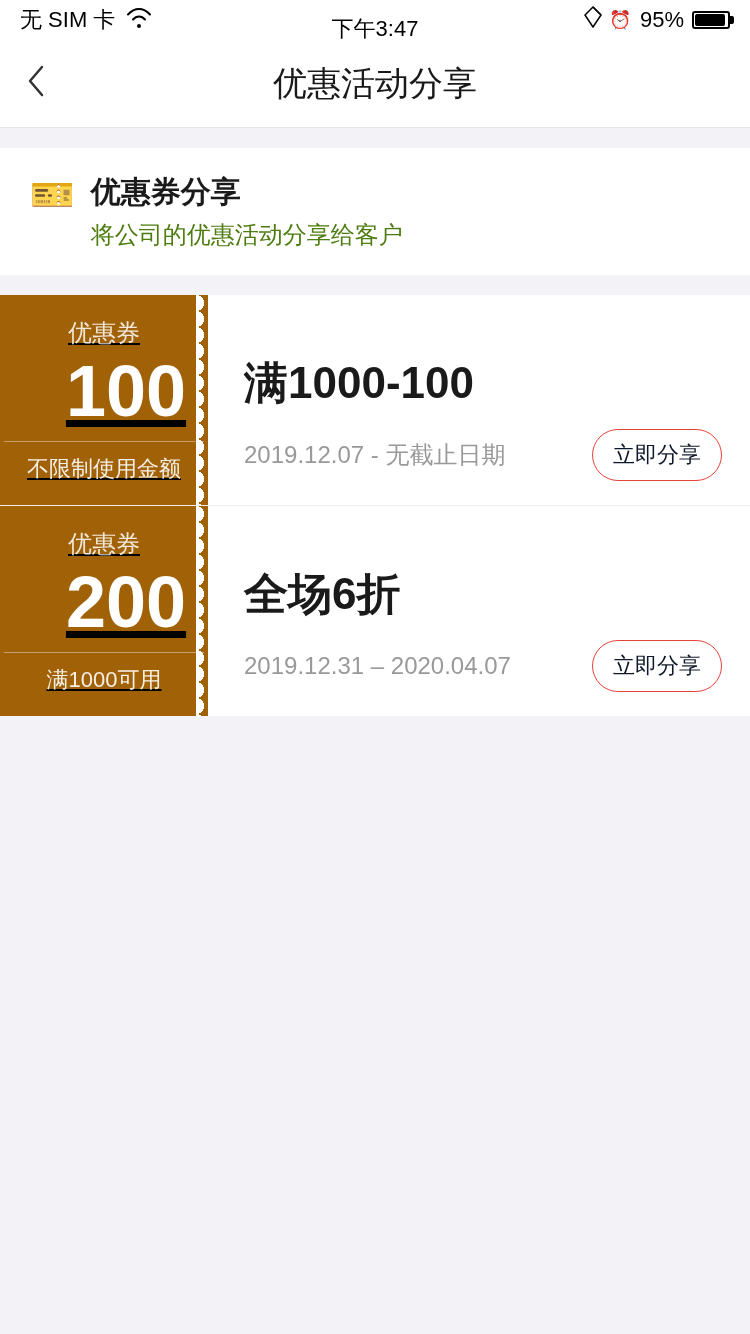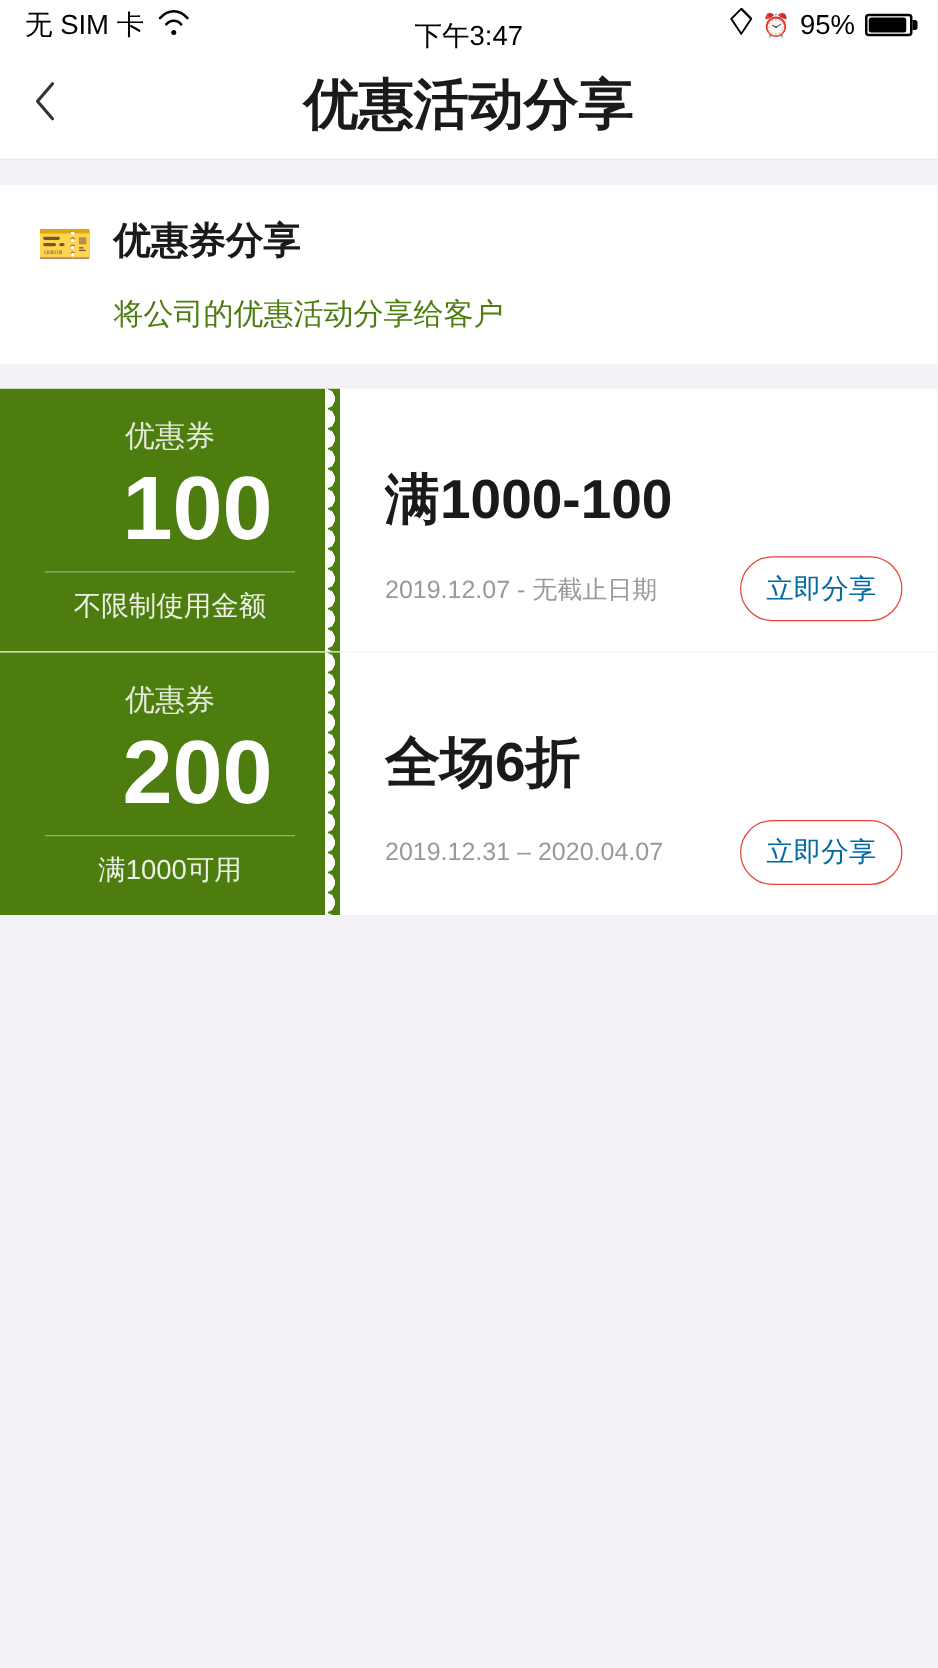--- a/index.html
+++ b/index.html
@@ -89,42 +89,42 @@
     }
     .nav-back {
       position: absolute;
       left: 24px;
       font-size: 36px;
       color: #333;
       cursor: pointer;
       line-height: 1;
     }
     .nav-title {
-      font-size: 44px;
-      font-weight: 700;
+      font-size: 34px;
+      font-weight: 400;
       color: #1a1a1a;
     }
 
     
     .section-header {
       background: #fff;
       margin-top: 20px;
       padding: 24px 30px;
       display: flex;
       align-items: flex-start;
       gap: 16px;
     }
     .section-icon {
       font-size: 36px;
       margin-top: 2px;
     }
     .section-text-group {
       display: flex;
       flex-direction: column;
-      gap: 22px;
+      gap: 6px;
     }
     .section-title {
       font-size: 30px;
       font-weight: 600;
       color: #1a1a1a;
     }
     .section-subtitle {
       font-size: 24px;
       color: #4d7c0f;
     }
@@ -145,29 +145,30 @@
       min-height: 160px;
       background: #fff;
       border-bottom: 1px solid #f0f0f0;
     }
     .coupon-card:last-child {
       border-bottom: none;
     }
 
     
     .coupon-left {
-      width: 272px;
-      background: #4d7c0f;
+      width: 208px;
+      background: #a16207;
       display: flex;
       flex-direction: column;
       align-items: center;
       justify-content: center;
       padding: 20px 16px;
       position: relative;
       flex-shrink: 0;
+      text-decoration: underline;
     }
     
     .coupon-left::after {
       content: '';
       position: absolute;
       right: -12px;
       top: 0;
       bottom: 0;
       width: 24px;
       background:
@@ -217,27 +218,27 @@
       color: #1a1a1a;
       margin-top: 35px;
     }
     .coupon-meta-row {
       display: flex;
       align-items: center;
       justify-content: space-between;
       gap: 12px;
     }
     .coupon-dates {
-      font-size: 20px;
+      font-size: 24px;
       color: #999;
       flex: 1;
     }
     .share-btn {
       border: 1.5px solid #e8433a;
-      color: #0369a1;
+      color: #0f172a;
       background: #fff;
       padding: 10px 20px;
       border-radius: 30px;
       font-size: 22px;
       cursor: pointer;
       white-space: nowrap;
       flex-shrink: 0;
     }
 
     

